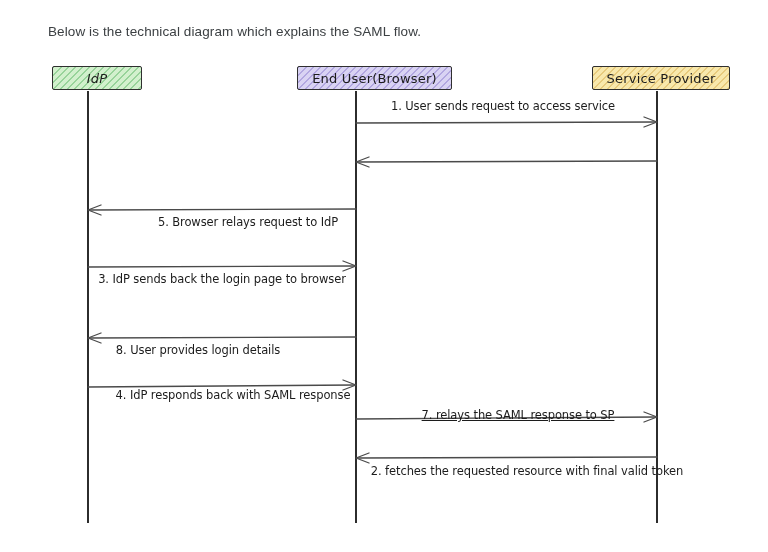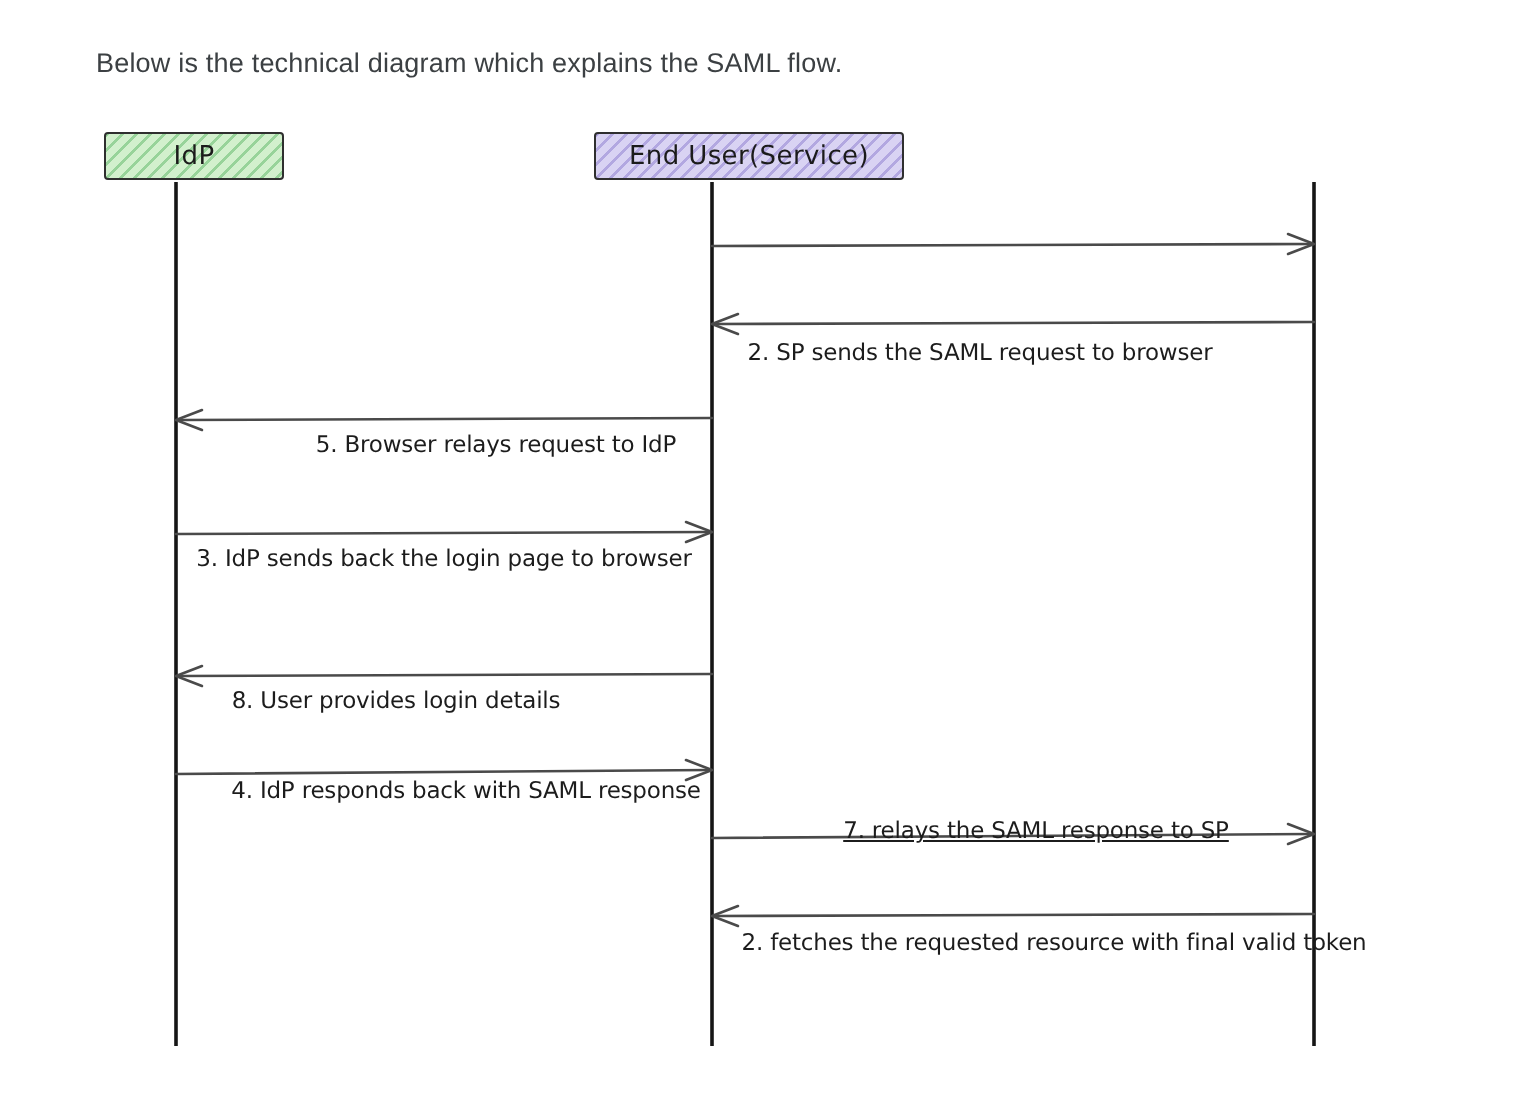--- a/index.html
+++ b/index.html
@@ -17,20 +17,21 @@
   .actor-box{
     position:absolute;top:66px;height:24px;
     border:1.6px solid #2f2f2f;border-radius:2px;
     display:flex;align-items:center;justify-content:center;
     font-size:13px;color:#1b1b1b;letter-spacing:0.2px;
     box-sizing:border-box;
   }
   .actor-idp{
     left:52px;width:90px;
     background:repeating-linear-gradient(135deg, rgba(64,168,77,0.40) 0 1.4px, rgba(0,0,0,0) 1.4px 5px), #d2f0cd;
+    font-style:italic;
   }
   .actor-browser{
     left:297px;width:155px;
     background:repeating-linear-gradient(135deg, rgba(106,86,190,0.35) 0 1.4px, rgba(0,0,0,0) 1.4px 5px), #d9d3f3;
   }
   .actor-sp{
     left:592px;width:138px;
     background:repeating-linear-gradient(135deg, rgba(205,155,50,0.38) 0 1.4px, rgba(0,0,0,0) 1.4px 5px), #f8e8ac;
   }
   .msg-label{
@@ -90,24 +91,27 @@
         <line x1="657" y1="457" x2="357" y2="458"></line>
         <path d="M369,453 L356,458 L369,463"></path>
       </g>
     </g>
   </svg>
 
   <div class="actor-box actor-idp">
     <span>IdP</span>
   </div>
   <div class="actor-box actor-browser">
-    <span>End User(Service)</span>
+    <span>End User(Browser)</span>
+  </div>
+  <div class="actor-box actor-sp">
+    <span>Service Provider</span>
   </div>
 
-  <div class="msg-label" style="left:490px;top:169px;">2. SP sends the SAML request to browser</div>
+  <div class="msg-label" style="left:503px;top:99px;">1. User sends request to access service</div>
   <div class="msg-label" style="left:248px;top:215px;">5. Browser relays request to IdP</div>
   <div class="msg-label" style="left:222px;top:272px;">3. IdP sends back the login page to browser</div>
   <div class="msg-label" style="left:198px;top:343px;">8. User provides login details</div>
   <div class="msg-label" style="left:233px;top:388px;">4. IdP responds back with SAML response</div>
   <div class="msg-label" style="left:518px;top:408px;text-decoration:underline;">7. relays the SAML response to SP</div>
   <div class="msg-label" style="left:527px;top:464px;">2. fetches the requested resource with final valid token</div>
 
 </div>
 
 </body></html>

